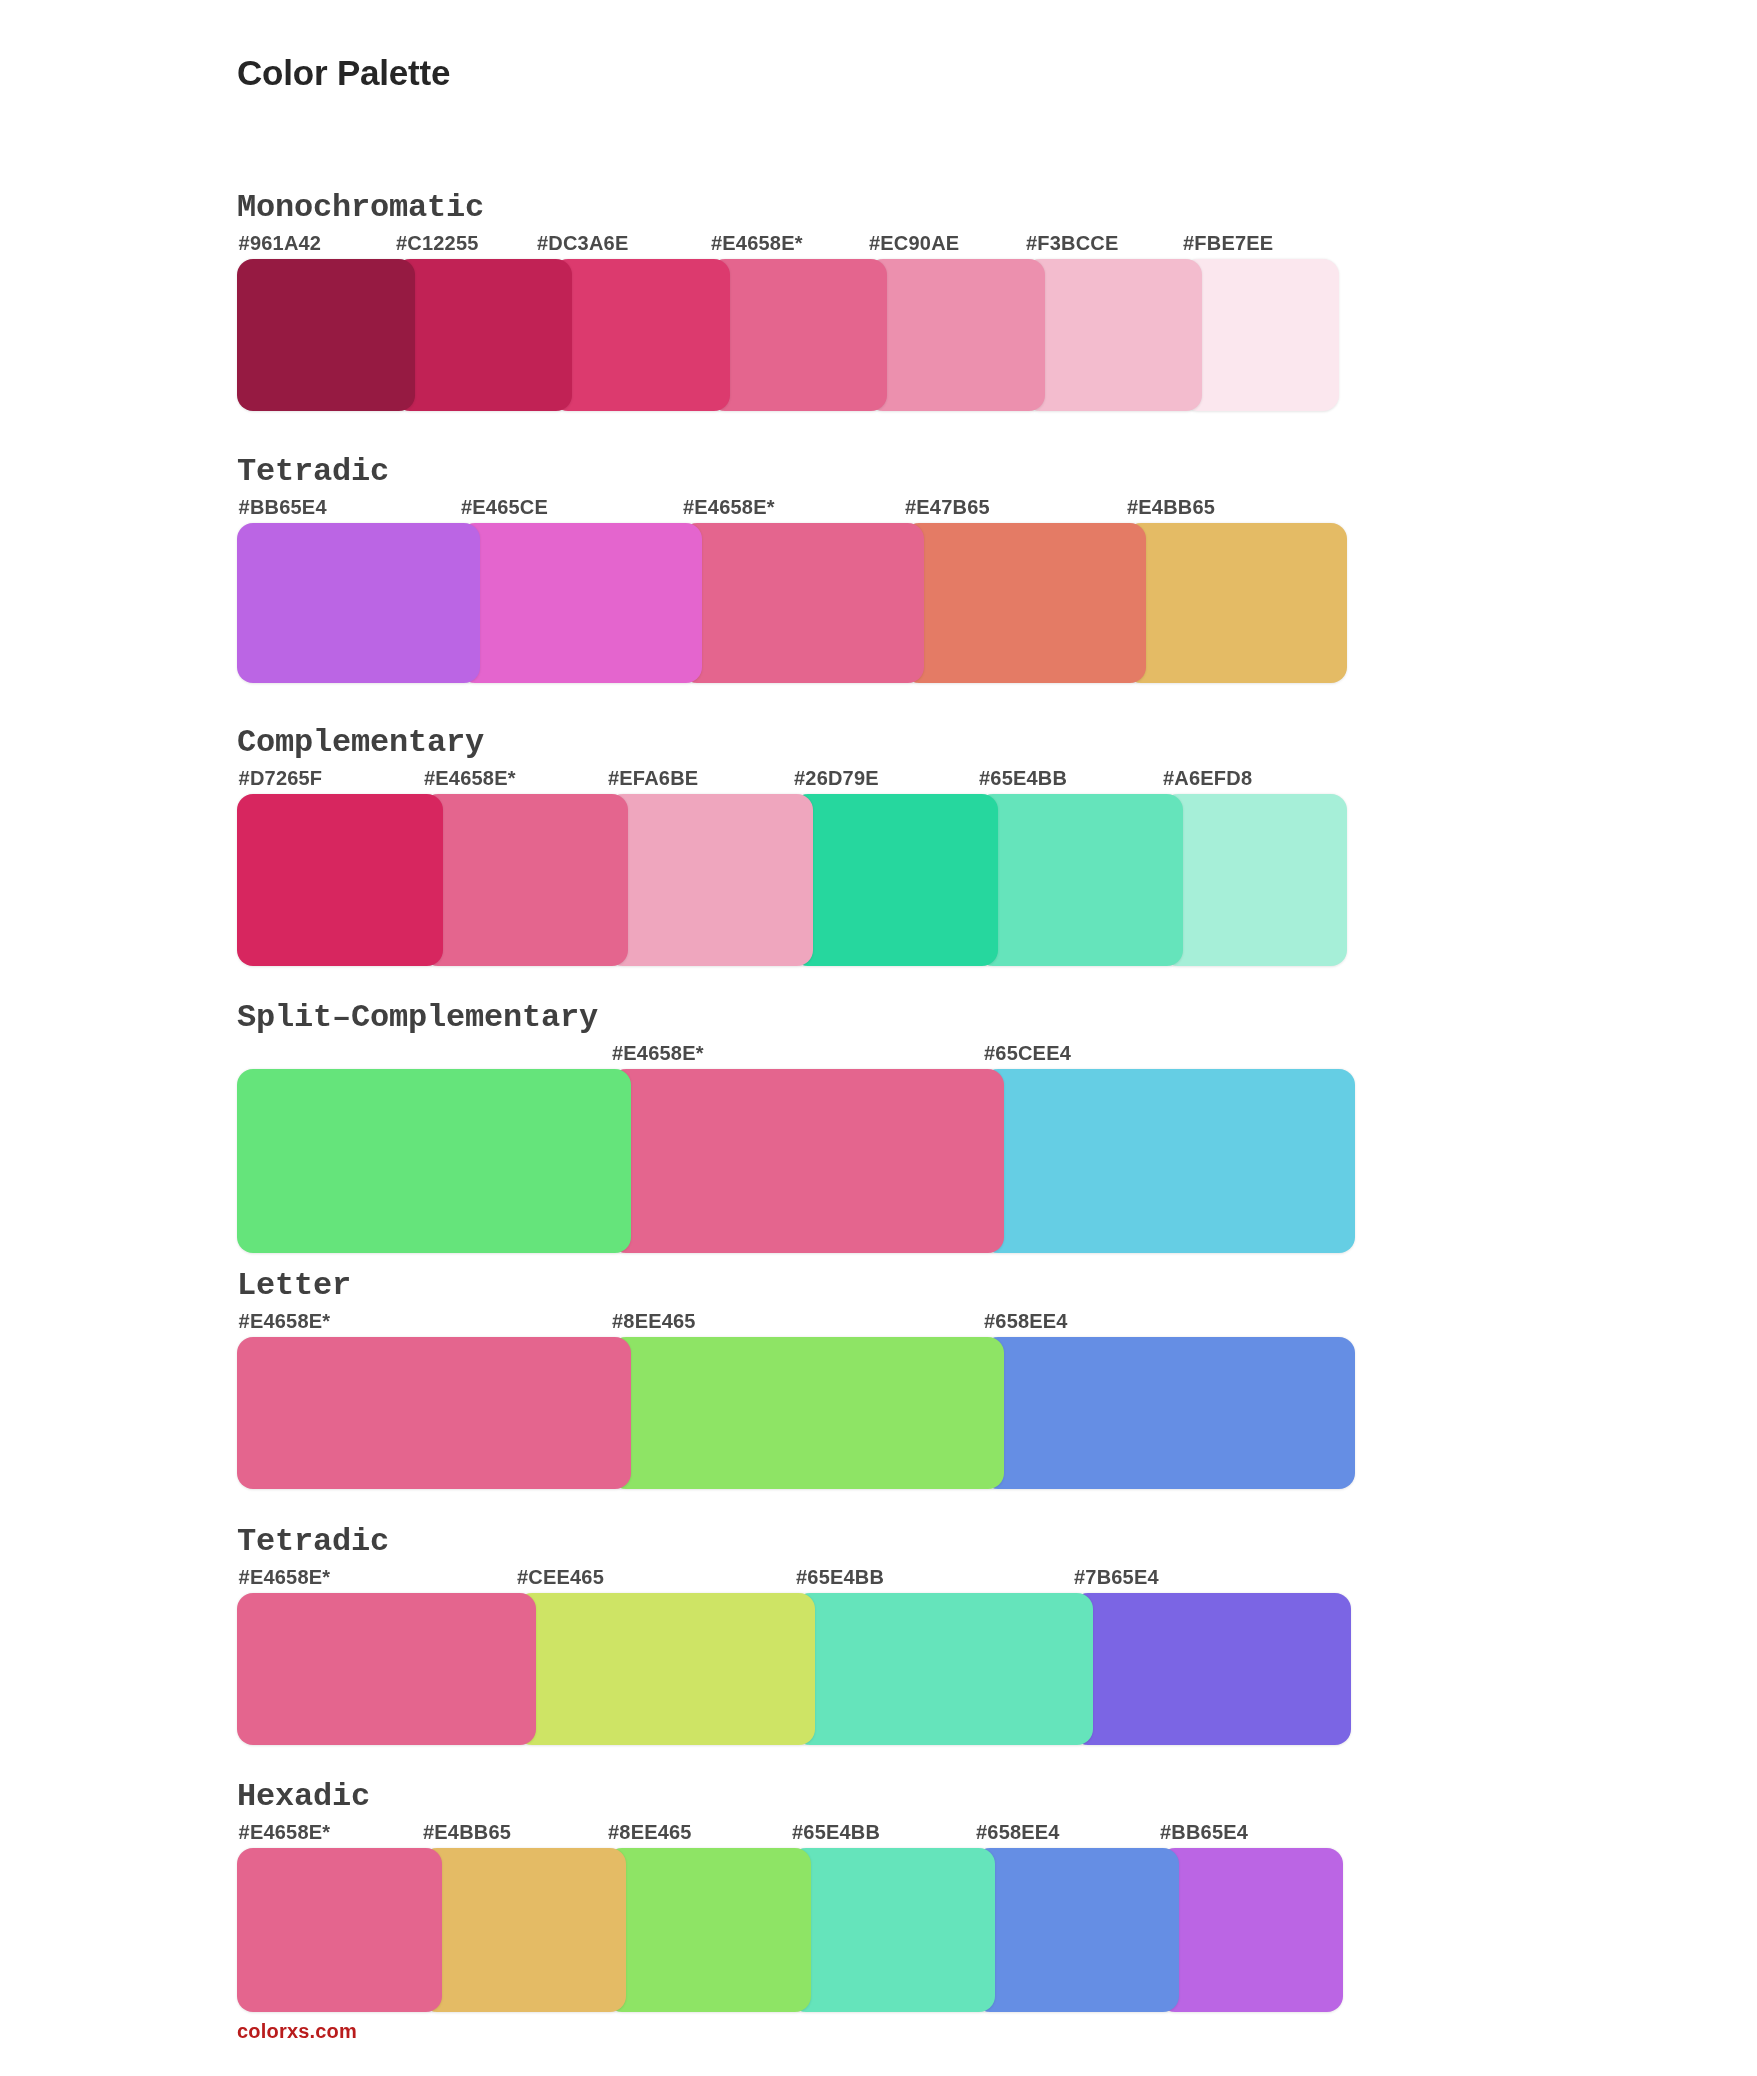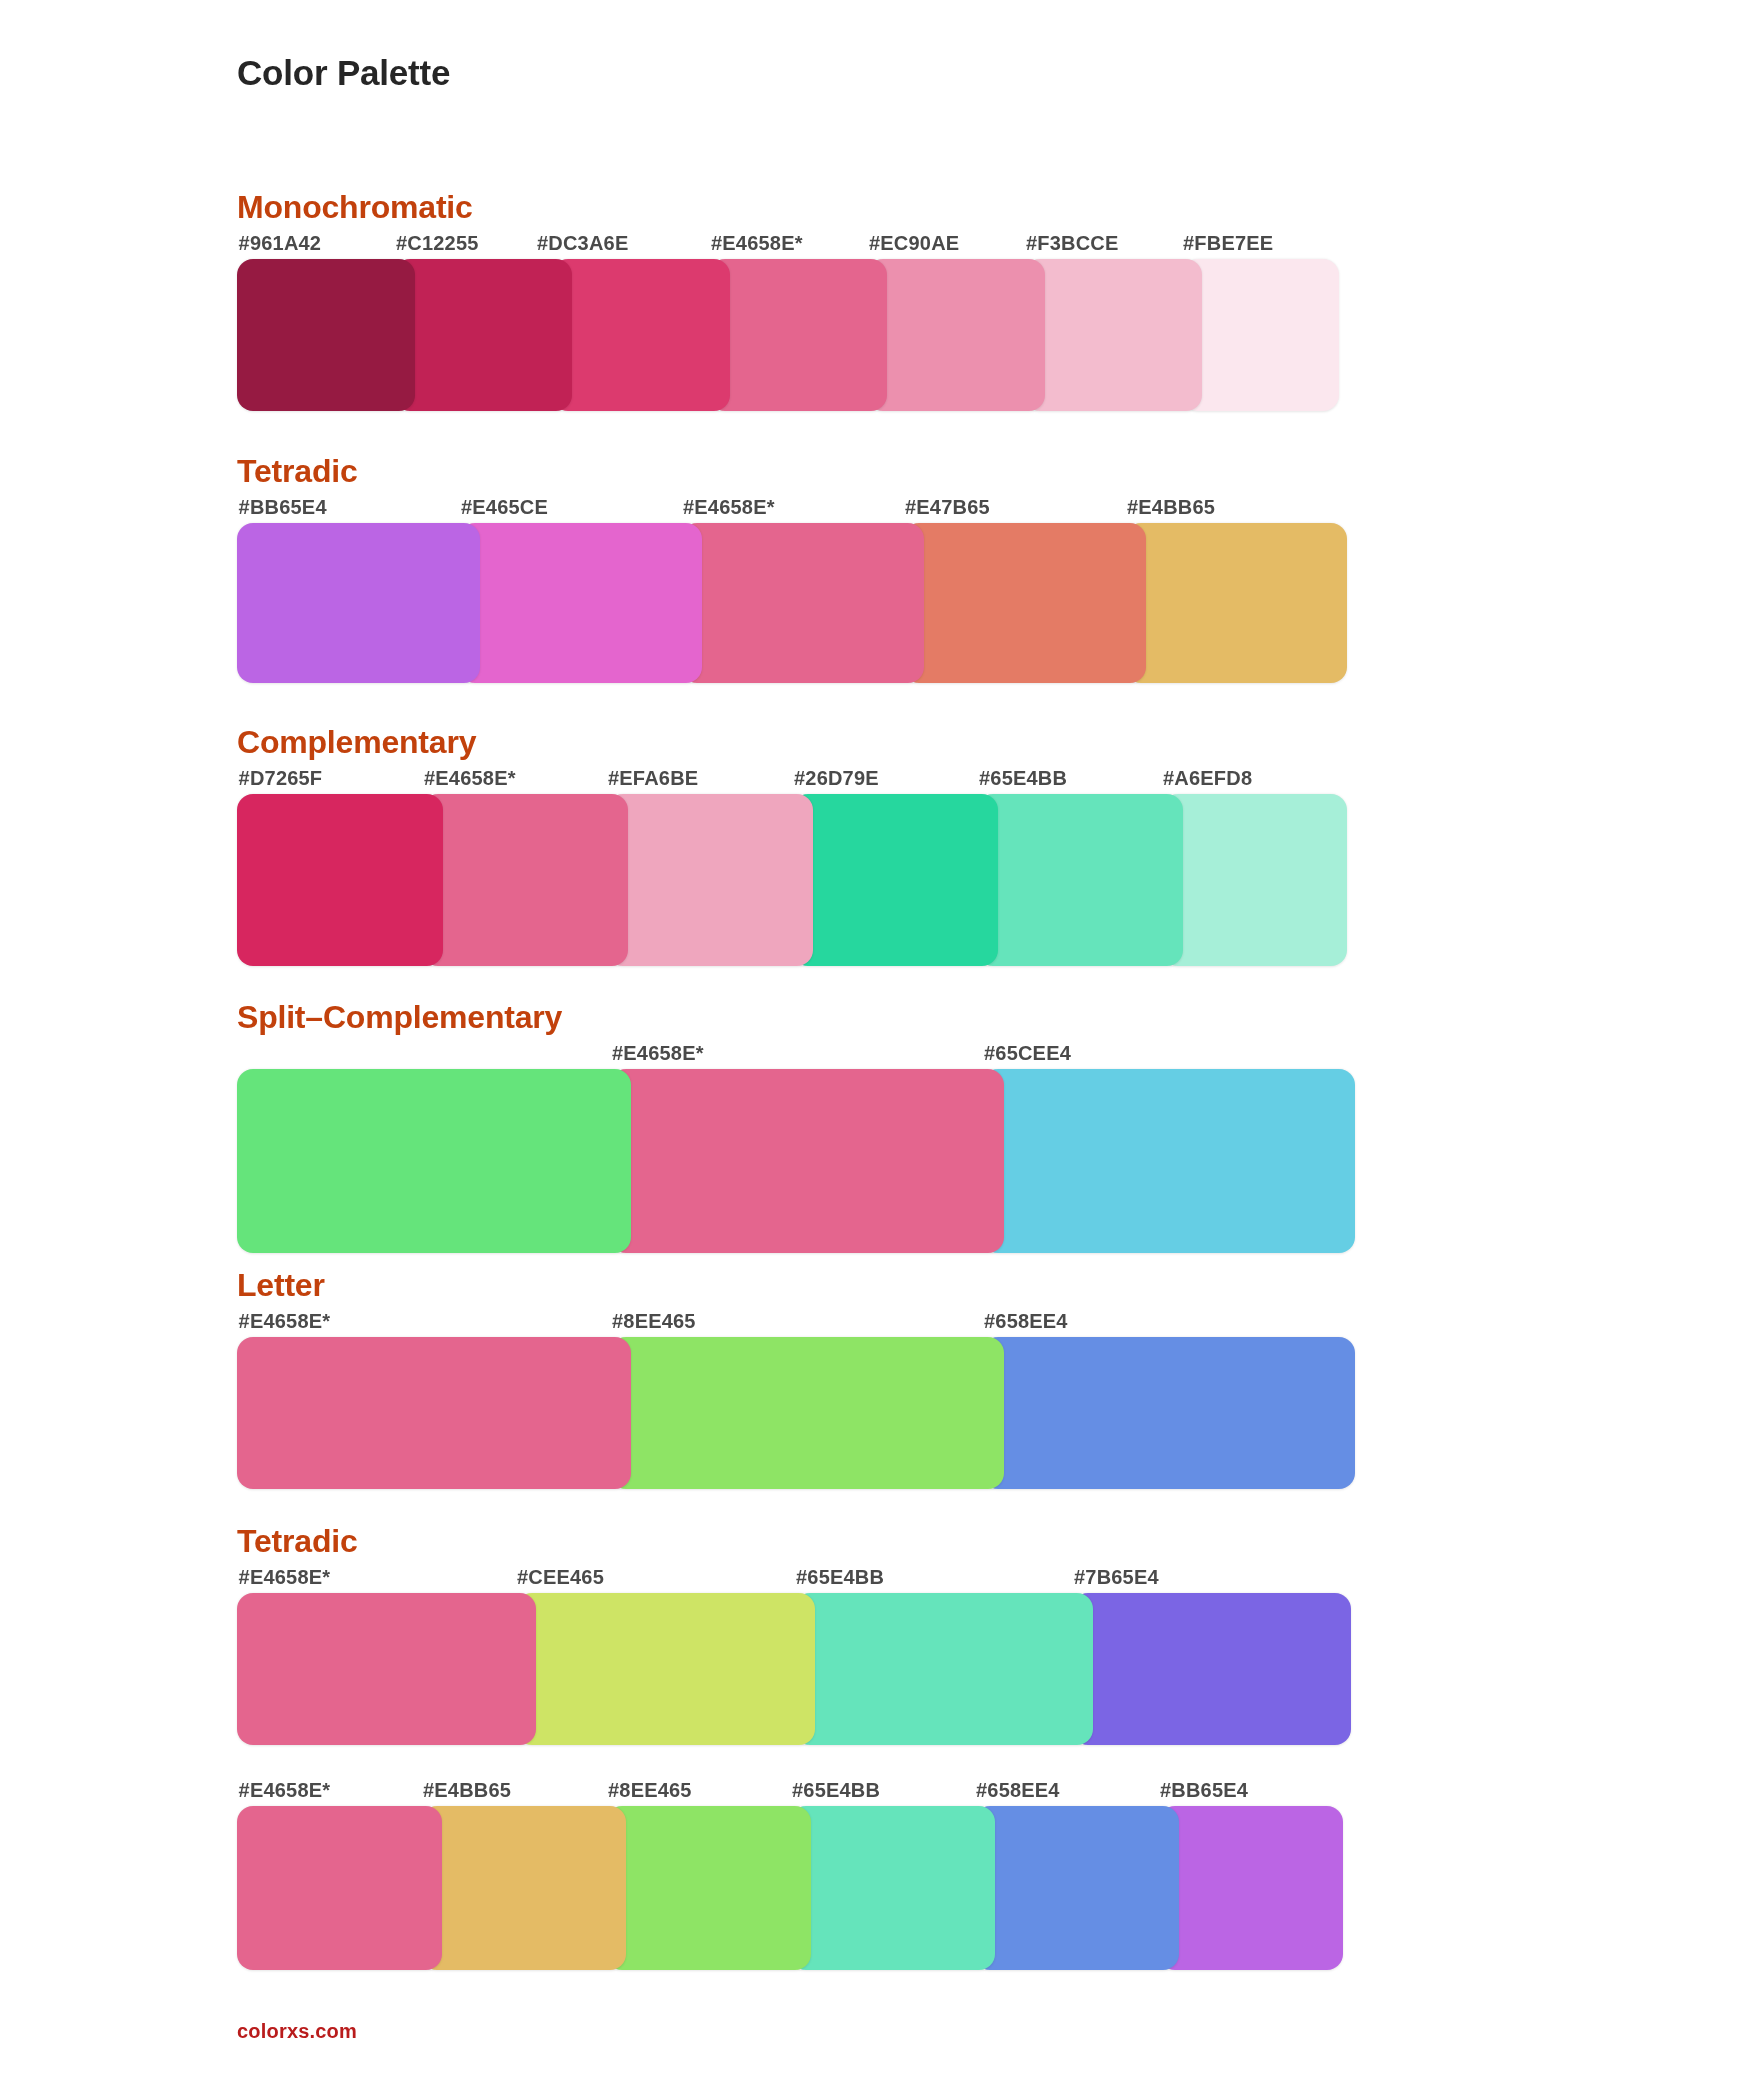--- a/index.html
+++ b/index.html
@@ -58,25 +58,26 @@
     width: 1757px;
   }
   .section {
     position: absolute;
     left: 237px;
     width: 1374px;
   }
   .section-title {
     font-size: 32px;
     font-weight: bold;
-    color: #c2410c;
+    color: #404040;
     letter-spacing: -0.2px;
     margin: 0 0 6.4px 0;
     line-height: 1.1;
     white-space: nowrap;
+    font-family: Liberation Mono, monospace;
   }
 
   .swatch-labels {
     position: relative;
     height: 27px;
   }
   .swatch-label {
     position: absolute;
     top: 0;
     font-size: 20px;
@@ -210,20 +211,21 @@
           <span class="swatch-label" style="left: 837px;">#7B65E4</span>
         </div>
         <div class="swatch-row" style="height: 152px;">
           <div class="swatch" title="#E4658E*" style="left: 0px; width: 299px; height: 152px; background: rgb(228, 101, 142); z-index: 4;"></div>
           <div class="swatch" title="#CEE465" style="left: 279px; width: 299px; height: 152px; background: rgb(206, 228, 101); z-index: 3;"></div>
           <div class="swatch" title="#65E4BB" style="left: 557px; width: 299px; height: 152px; background: rgb(101, 228, 187); z-index: 2;"></div>
           <div class="swatch" title="#7B65E4" style="left: 835px; width: 279px; height: 152px; background: rgb(123, 101, 228); z-index: 1;"></div>
         </div>
       </div>
       <div class="section" style="top: 1779px;">
+        <div class="section-title">Hexadic</div>
         <div class="swatch-labels">
           <span class="swatch-label" style="left: 1.6px;">#E4658E*</span>
           <span class="swatch-label" style="left: 186px;">#E4BB65</span>
           <span class="swatch-label" style="left: 371px;">#8EE465</span>
           <span class="swatch-label" style="left: 555px;">#65E4BB</span>
           <span class="swatch-label" style="left: 739px;">#658EE4</span>
           <span class="swatch-label" style="left: 923px;">#BB65E4</span>
         </div>
         <div class="swatch-row" style="height: 164px;">
           <div class="swatch" title="#E4658E*" style="left: 0px; width: 205px; height: 164px; background: rgb(228, 101, 142); z-index: 6;"></div>

